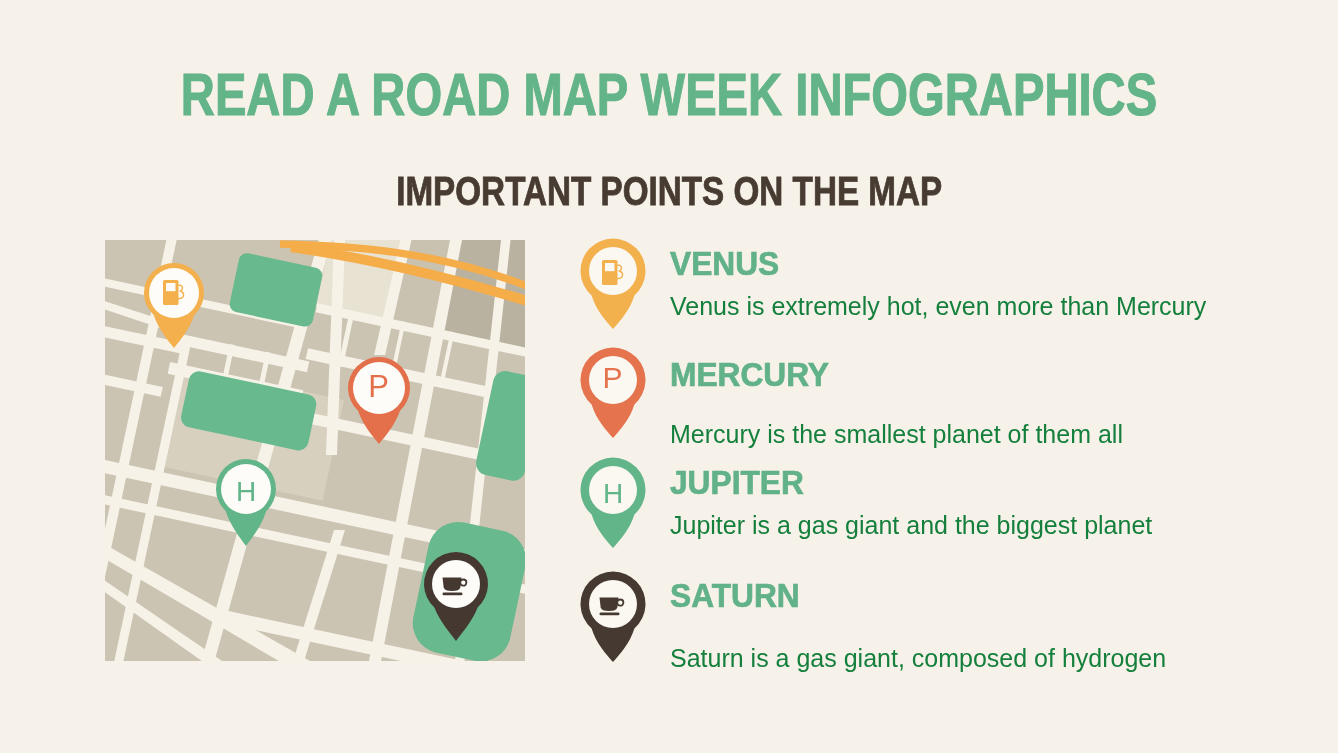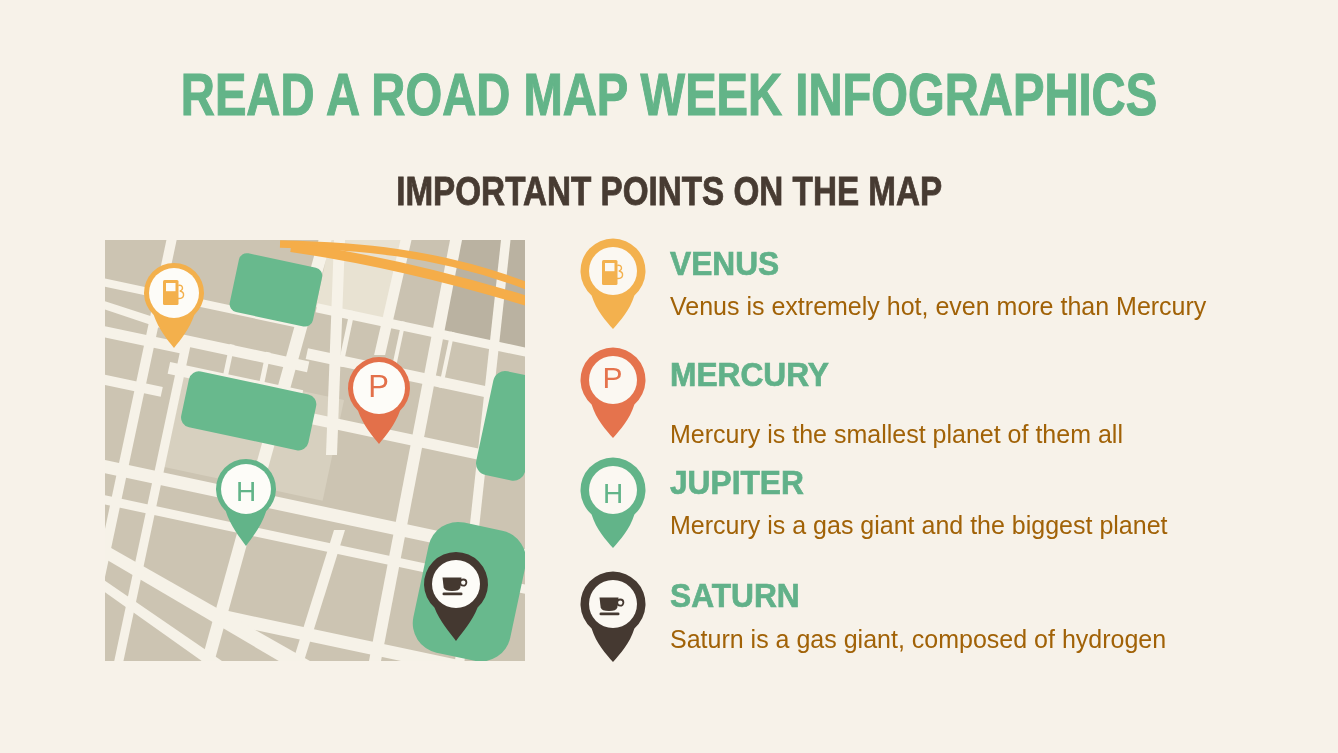--- a/index.html
+++ b/index.html
@@ -1,21 +1,21 @@
 <!DOCTYPE html>
 <html><head>
 <meta charset="utf-8">
 <style>
   html,body{margin:0;padding:0;}
   body{width:1338px;height:753px;background:#f7f2e9;font-family:"Liberation Sans",sans-serif;overflow:hidden;position:relative;}
   .abs{position:absolute;}
   .title{left:0;width:1338px;top:61px;text-align:center;font-weight:bold;font-size:59px;color:#63b488;-webkit-text-stroke:1.1px #63b488;transform:scaleX(0.80);transform-origin:669px 50%;white-space:nowrap;}
   .subtitle{left:0;width:1338px;top:169px;text-align:center;font-weight:bold;font-size:40px;color:#473b32;-webkit-text-stroke:0.8px #473b32;transform:scaleX(0.831);transform-origin:670px 50%;white-space:nowrap;}
   .hd{font-weight:bold;font-size:33px;color:#61b189;-webkit-text-stroke:0.7px #61b189;white-space:nowrap;transform:scaleX(0.96);transform-origin:0 50%;}
-  .bd{font-size:25px;color:#a16207;white-space:nowrap;transform-origin:0 50%;}
+  .bd{font-size:25px;color:#15803d;white-space:nowrap;transform-origin:0 50%;}
 </style>
 </head>
 <body>
 
 <div class="abs title" id="t1">READ A ROAD MAP WEEK INFOGRAPHICS</div>
 
 <div class="abs subtitle" id="t2">IMPORTANT POINTS ON THE MAP</div>
 
 <svg class="abs" id="map" style="left:105px;top:240px" width="420" height="421" viewBox="0 0 420 421">
   <defs>
@@ -152,27 +152,27 @@
 <div class="abs bd" id="b2" style="left:670px;top:420px">Mercury is the smallest planet of them all</div>
 
 <svg class="abs" style="left:578px;top:455px" width="70" height="100" viewBox="-35 -35 70 100">
   <path d="M 0 58 C -7 50 -16.5 40 -21.4 24.5 A 32.5 32.5 0 1 1 21.4 24.5 C 16.5 40 7 50 0 58 Z" fill="#62b489"></path>
   <circle cx="0" cy="0" r="24" fill="#fbf8f2"></circle>
   <text x="0" y="12.5" text-anchor="middle" font-size="28" fill="#62b489" font-family="Liberation Sans">H</text>
 </svg>
 
 <div class="abs hd" id="h3" style="left:670px;top:464px">JUPITER</div>
 
-<div class="abs bd" id="b3" style="left:670px;top:511px">Mercury is a gas giant and the biggest planet</div>
+<div class="abs bd" id="b3" style="left:670px;top:511px">Jupiter is a gas giant and the biggest planet</div>
 
 <svg class="abs" style="left:578px;top:569px" width="70" height="100" viewBox="-35 -35 70 100">
   <path d="M 0 58 C -7 50 -16.5 40 -21.4 24.5 A 32.5 32.5 0 1 1 21.4 24.5 C 16.5 40 7 50 0 58 Z" fill="#453931"></path>
   <circle cx="0" cy="0" r="24" fill="#fbf8f2"></circle>
   <g fill="#453931">
     <path d="M -13.5 -6.5 L 5.5 -6.5 L 4.3 3.5 Q 3.5 7 -4 7 Q -11.5 7 -12.3 3.5 Z"></path>
     <circle cx="7.3" cy="-1.4" r="3.1" fill="none" stroke="#453931" stroke-width="1.8"></circle>
     <rect x="-13.5" y="8.6" width="20" height="2.7" rx="1.35"></rect>
   </g>
 </svg>
 
 <div class="abs hd" id="h4" style="left:670px;top:577px">SATURN</div>
 
-<div class="abs bd" id="b4" style="left:670px;top:625px">Saturn is a gas giant, composed of hydrogen</div>
+<div class="abs bd" id="b4" style="left:670px;top:644px">Saturn is a gas giant, composed of hydrogen</div>
 
 </body></html>

